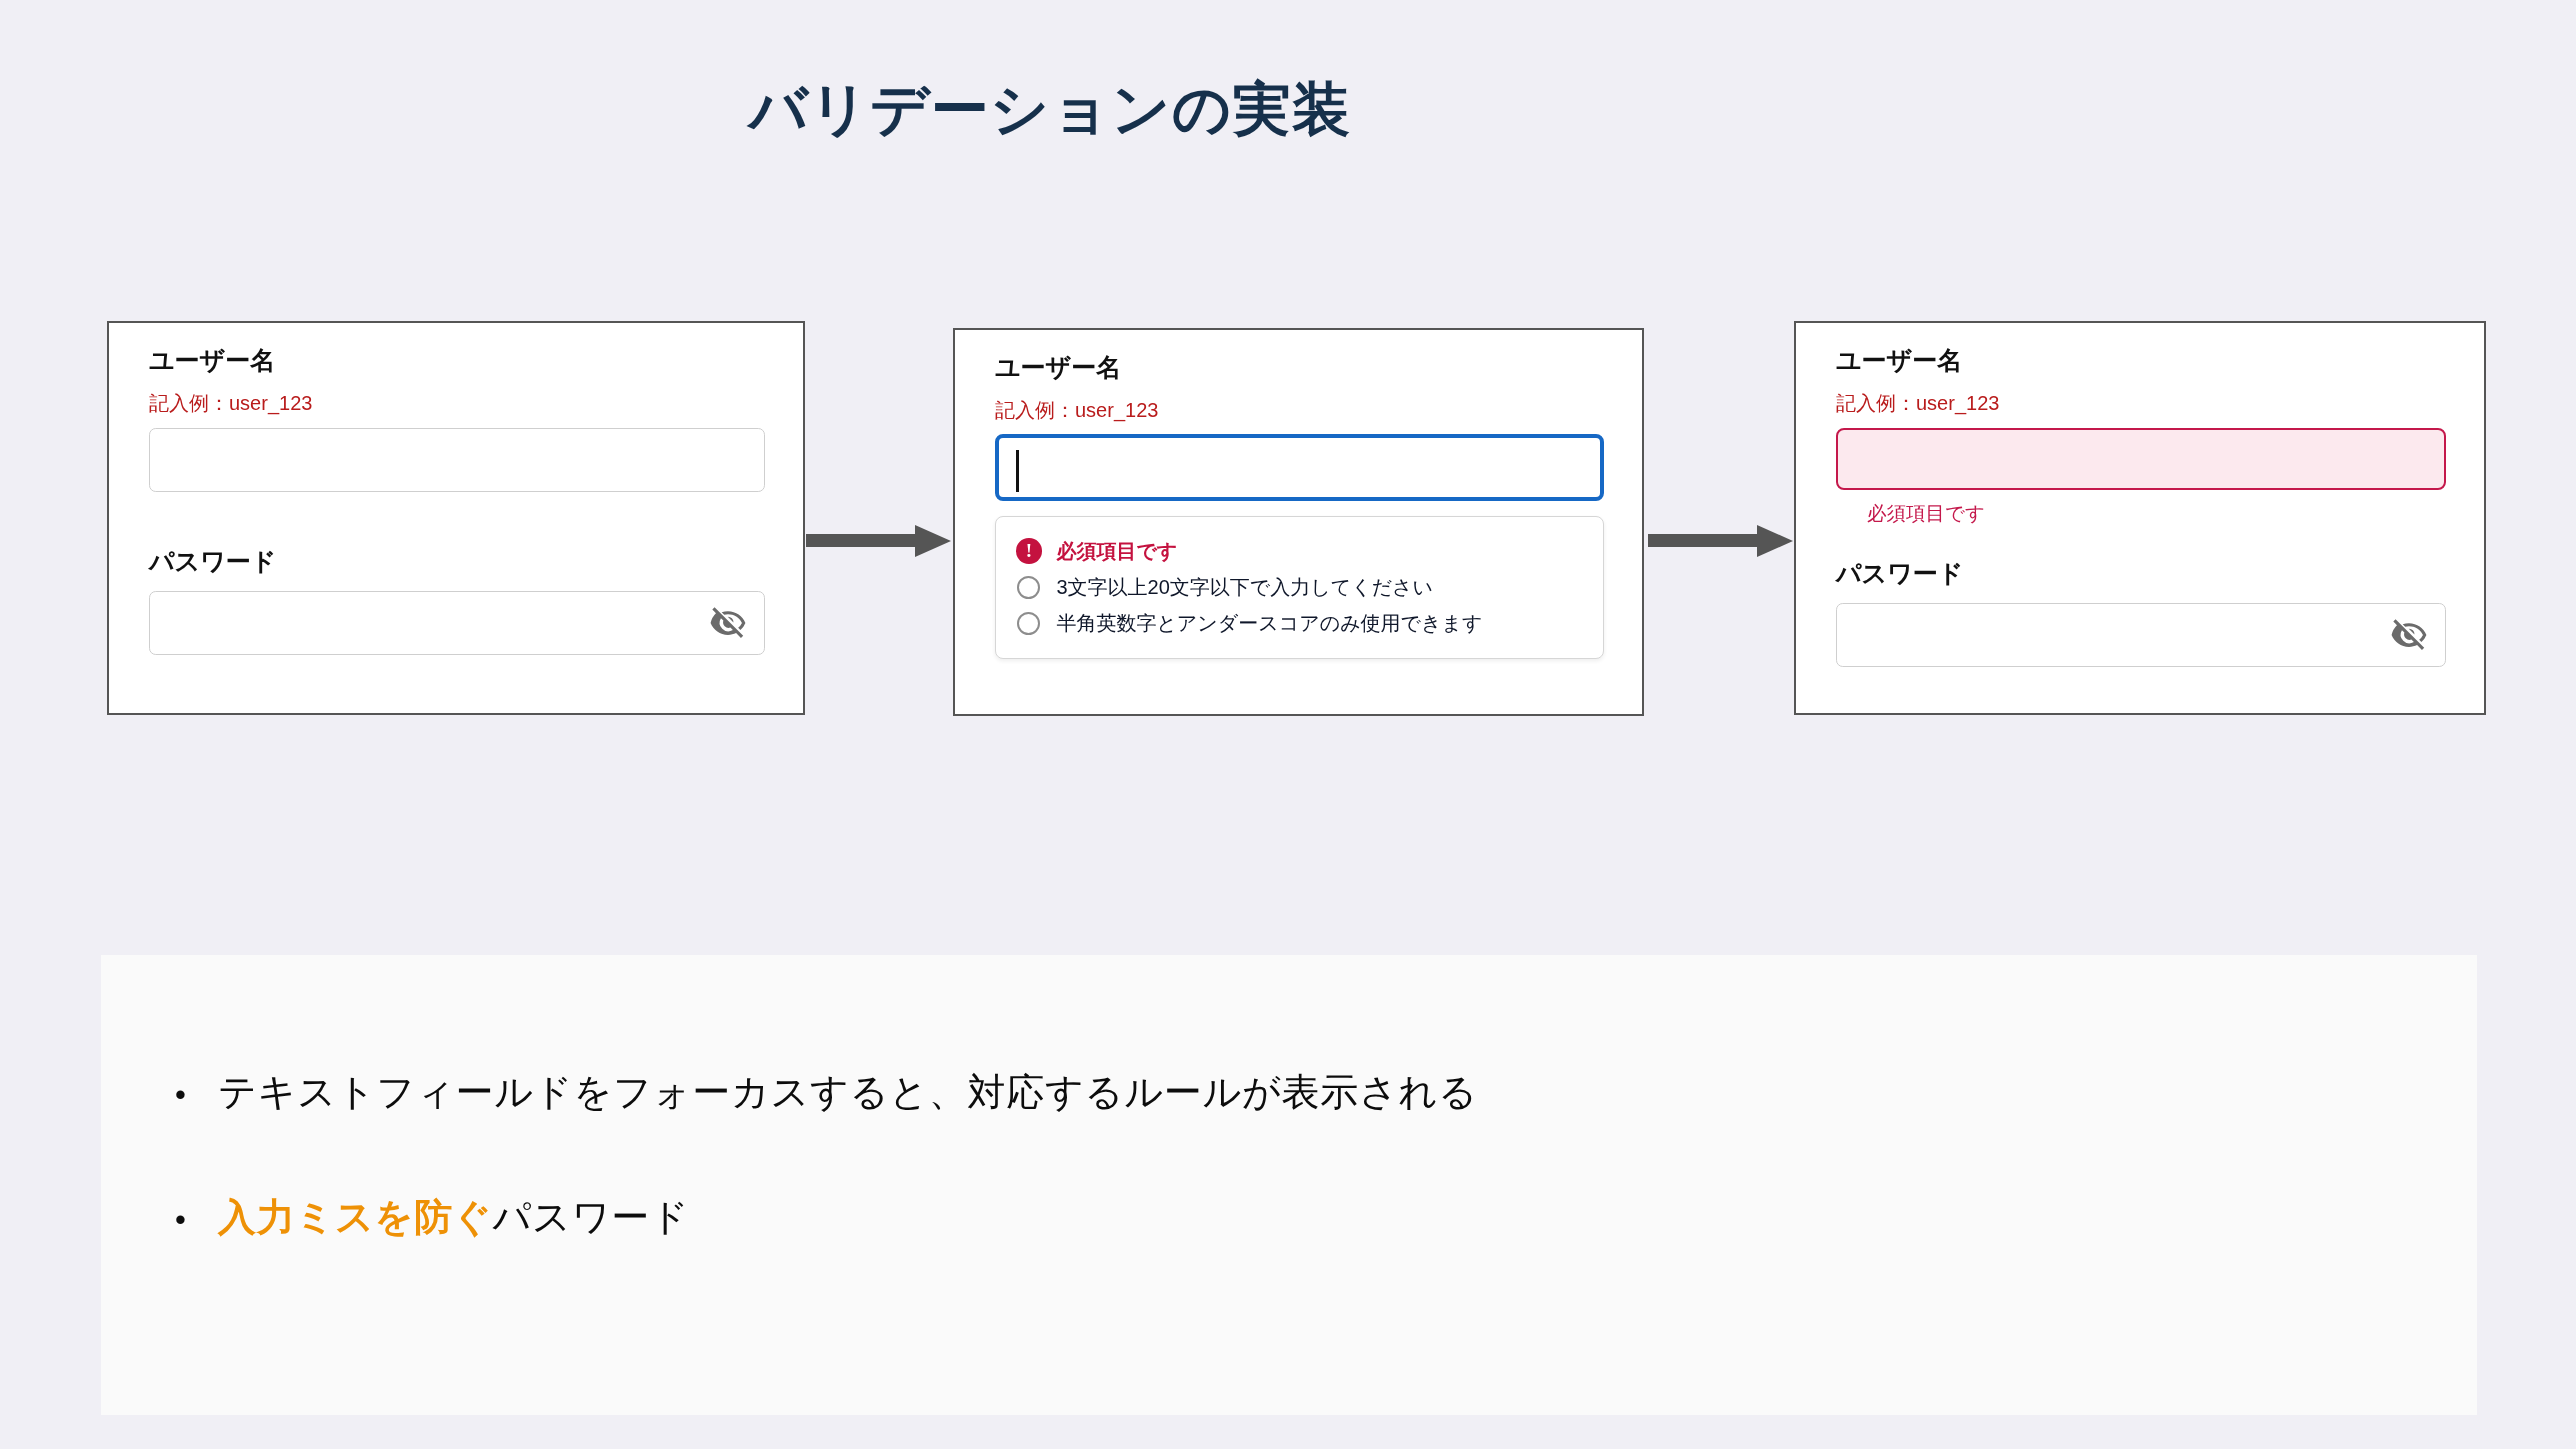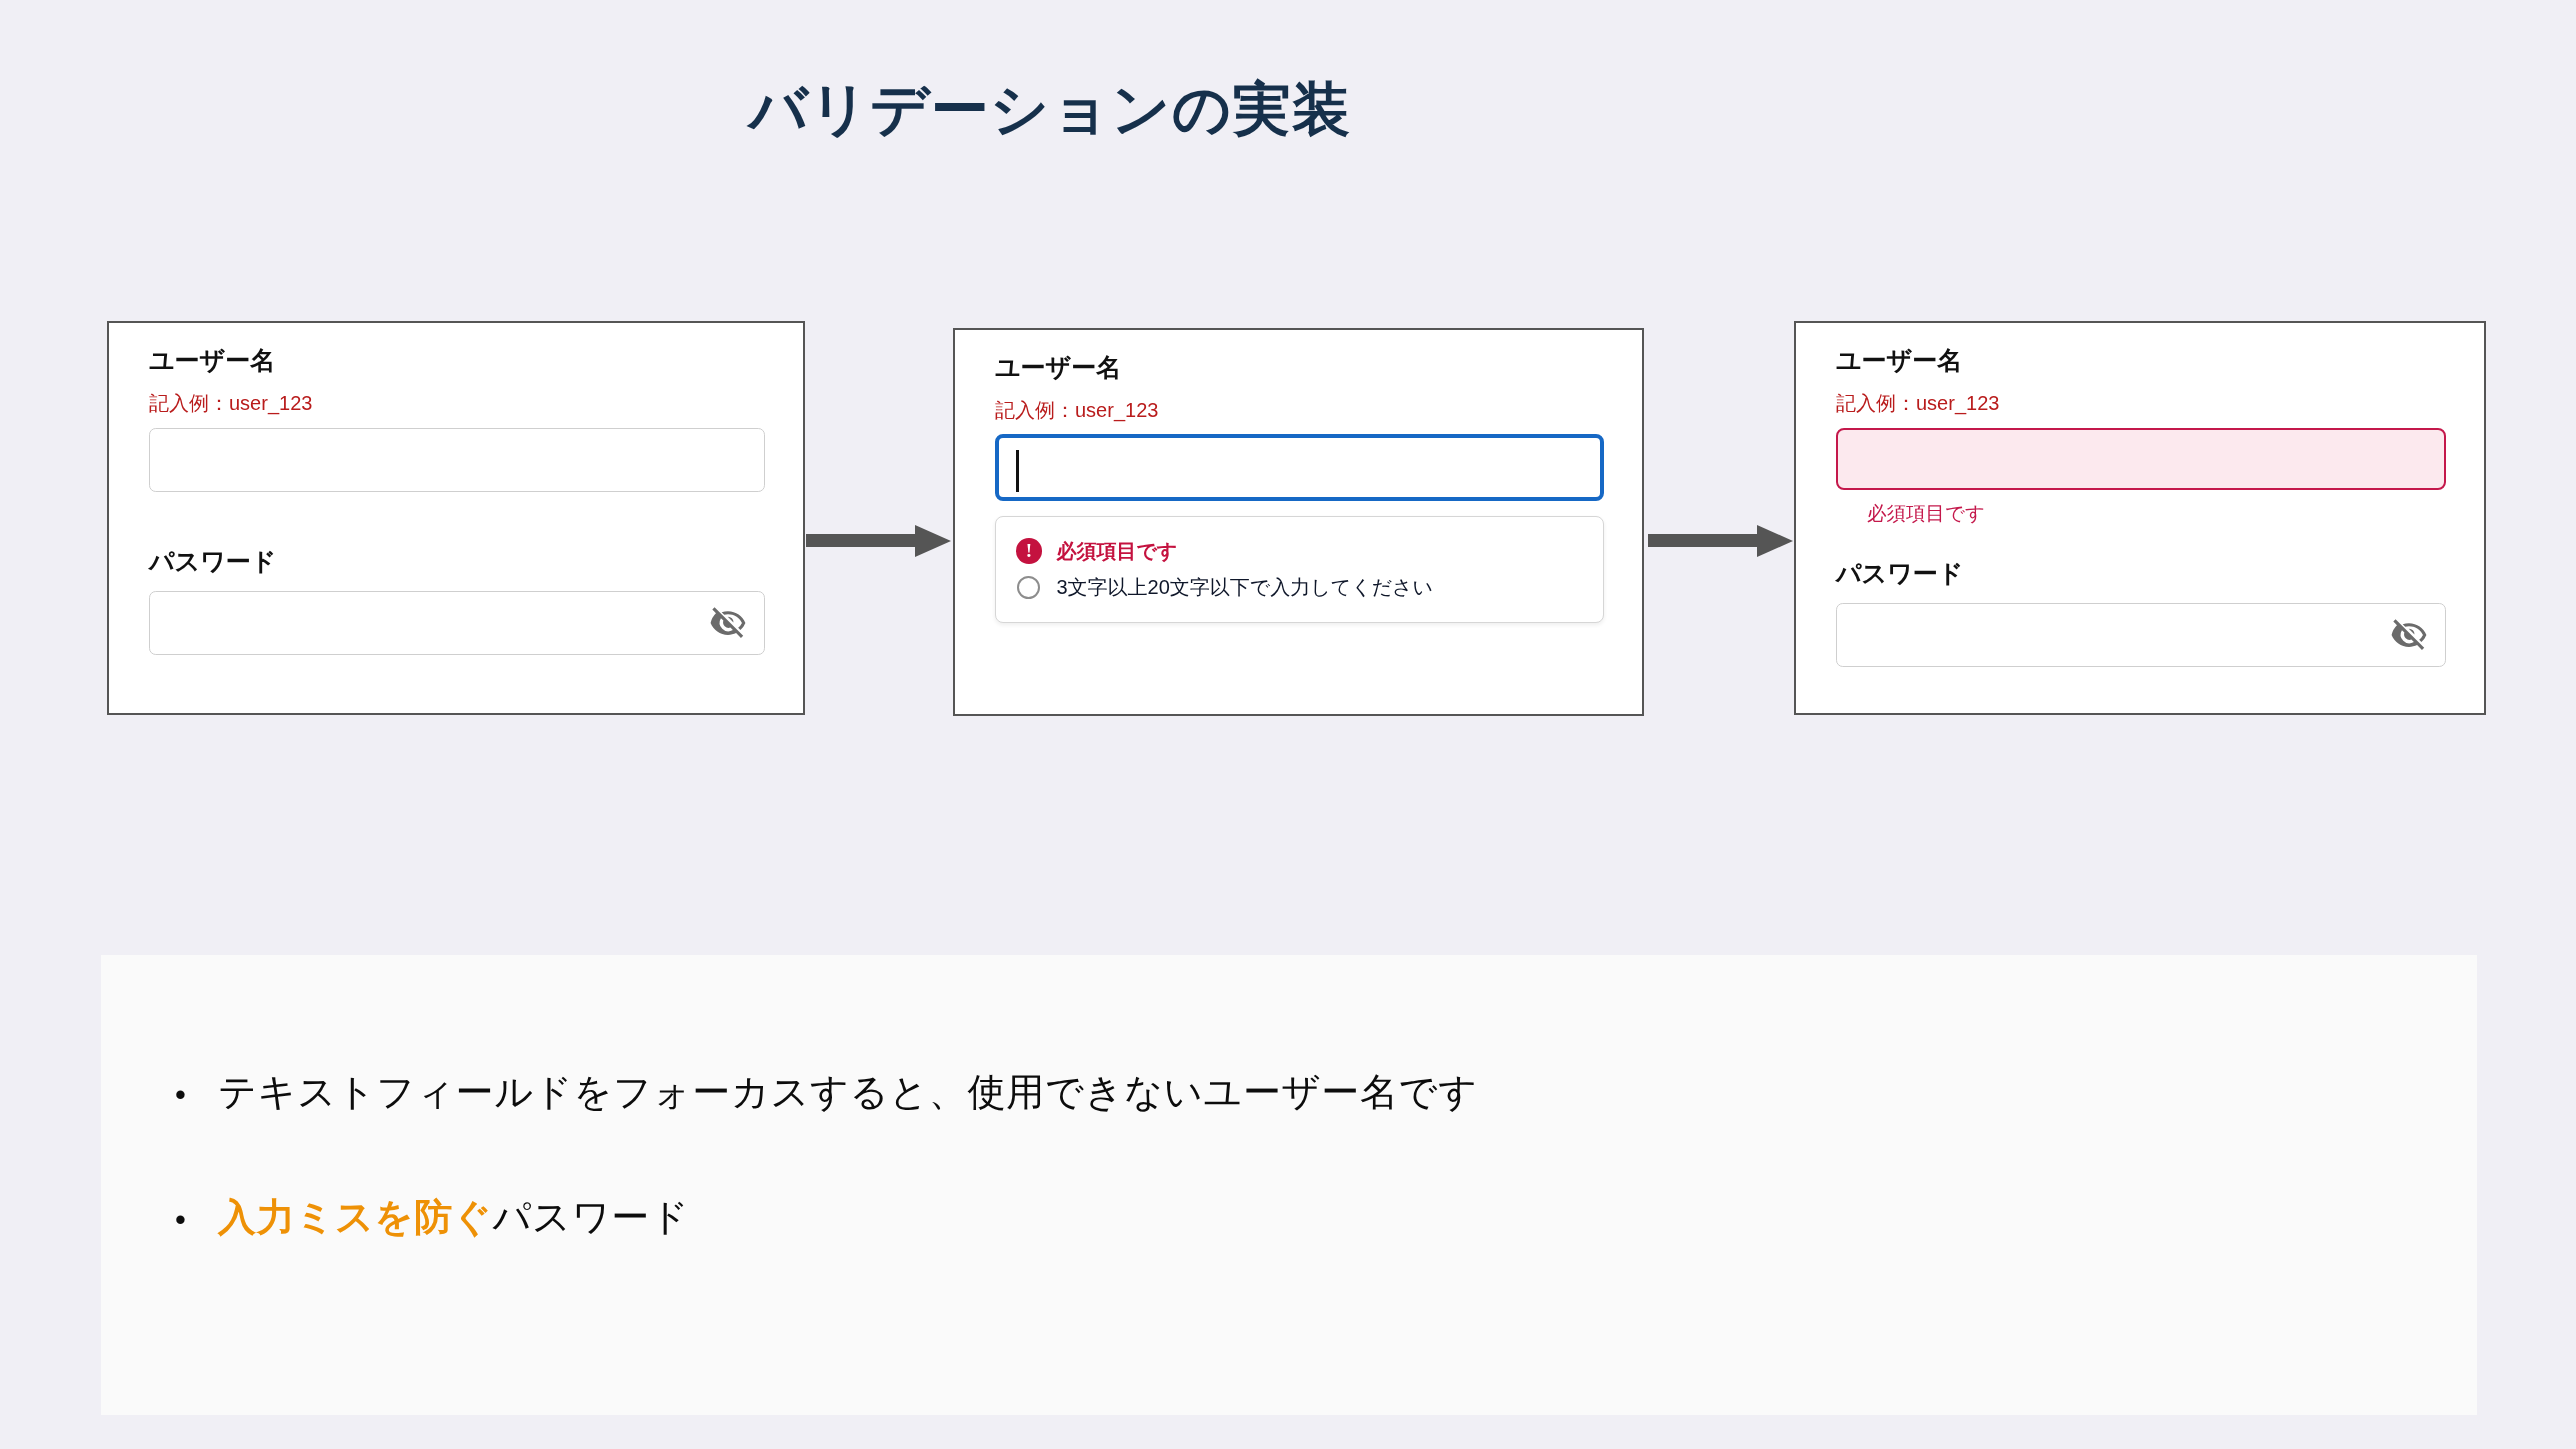--- a/index.html
+++ b/index.html
@@ -281,20 +281,26 @@
           <span class="rule-mark">
             <span class="mark-error">!</span>
           </span>
           <span class="rule-text is-error">必須項目です</span>
         </div>
         <div class="rule-row">
           <span class="rule-mark">
             <span class="mark-circle"></span>
           </span>
           <span class="rule-text">3文字以上20文字以下で入力してください</span>
+        </div>
+        <div class="rule-row">
+          <span class="rule-mark">
+            <span class="mark-circle"></span>
+          </span>
+          <span class="rule-text">半角英数字とアンダースコアのみ使用できます</span>
         </div>
       </div>
     </div>
   </div>
 
   <div class="arrow a2">
     <div class="arrow-line"></div>
     <div class="arrow-head"></div>
   </div>
 
@@ -313,21 +319,21 @@
           </svg>
         </span>
       </div>
     </div>
   </div>
 </div>
 
 <div class="notes-panel">
   <div class="note-item n1">
     <span class="note-bullet">•</span>
-    <span>テキストフィールドをフォーカスすると、使用できないユーザー名です</span>
+    <span>テキストフィールドをフォーカスすると、対応するルールが表示される</span>
   </div>
   <div class="note-item n2">
     <span class="note-bullet">•</span>
     <span class="hl-orange">入力ミスを防ぐ</span>
     <span>パスワード</span>
   </div>
 </div>
 
 
 </body></html>

